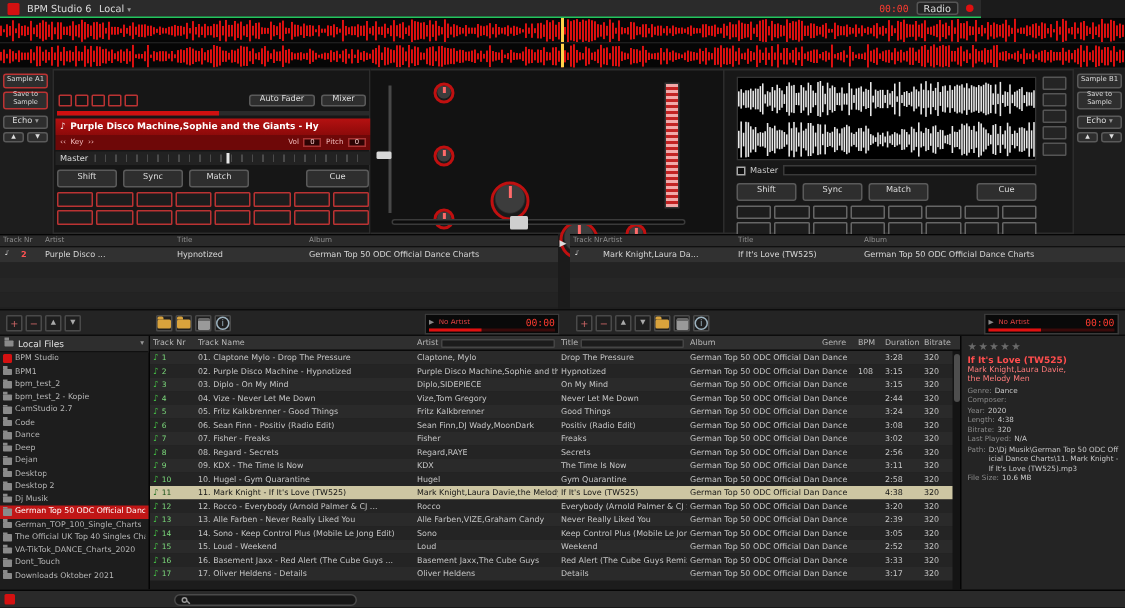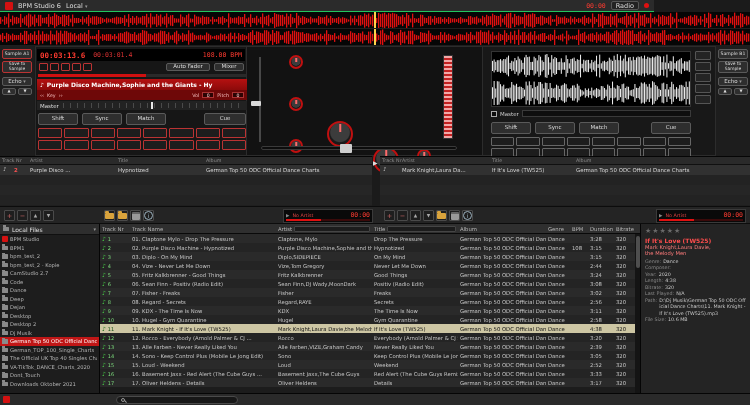--- a/index.html
+++ b/index.html
@@ -900,26 +900,20 @@
 
   <div class="abs sidecol" style="left:0">
     <div class="btn red abs" style="left:2px;top:3px;width:30px;height:10px;font-size:4.6px">Sample A1</div>
     <div class="btn red abs" style="left:2px;top:15px;width:30px;height:12px;font-size:4.4px">Save to Sample</div>
     <div class="btn abs" style="left:2px;top:31px;width:30px;height:9px"><span>Echo</span>&nbsp;<span class="caret">▾</span></div>
     <div class="btn abs" style="left:2px;top:42px;width:14px;height:7px;font-size:4px">▲</div>
     <div class="btn abs" style="left:18px;top:42px;width:14px;height:7px;font-size:4px">▼</div>
   </div>
 
   <div class="abs deckA">
-    <div class="abs" style="left:1px;top:2px;width:208px;height:12px;background:#000;display:flex;align-items:center;padding:0 3px">
-      <span class="lcd" style="font-size:7.5px;font-weight:bold">00:03:13.6</span>
-      <span class="lcd" style="font-size:6.5px;color:#d33;margin-left:8px">00:03:01.4</span>
-      <span class="spacer"></span>
-      <span class="lcd" style="font-size:6.5px">108.00 BPM</span>
-    </div>
     <div class="abs" style="left:3px;top:16px;display:flex">
       <span class="tsq"></span>
       <span class="tsq"></span>
       <span class="tsq"></span>
       <span class="tsq"></span>
       <span class="tsq"></span>
     </div>
     <div class="btn abs" style="left:130px;top:16px;width:44px;height:8px">Auto Fader</div>
     <div class="btn abs" style="left:178px;top:16px;width:30px;height:8px">Mixer</div>
     <div class="abs" style="left:2px;top:27px;width:208px;height:3px;background:#2a2a2a">

